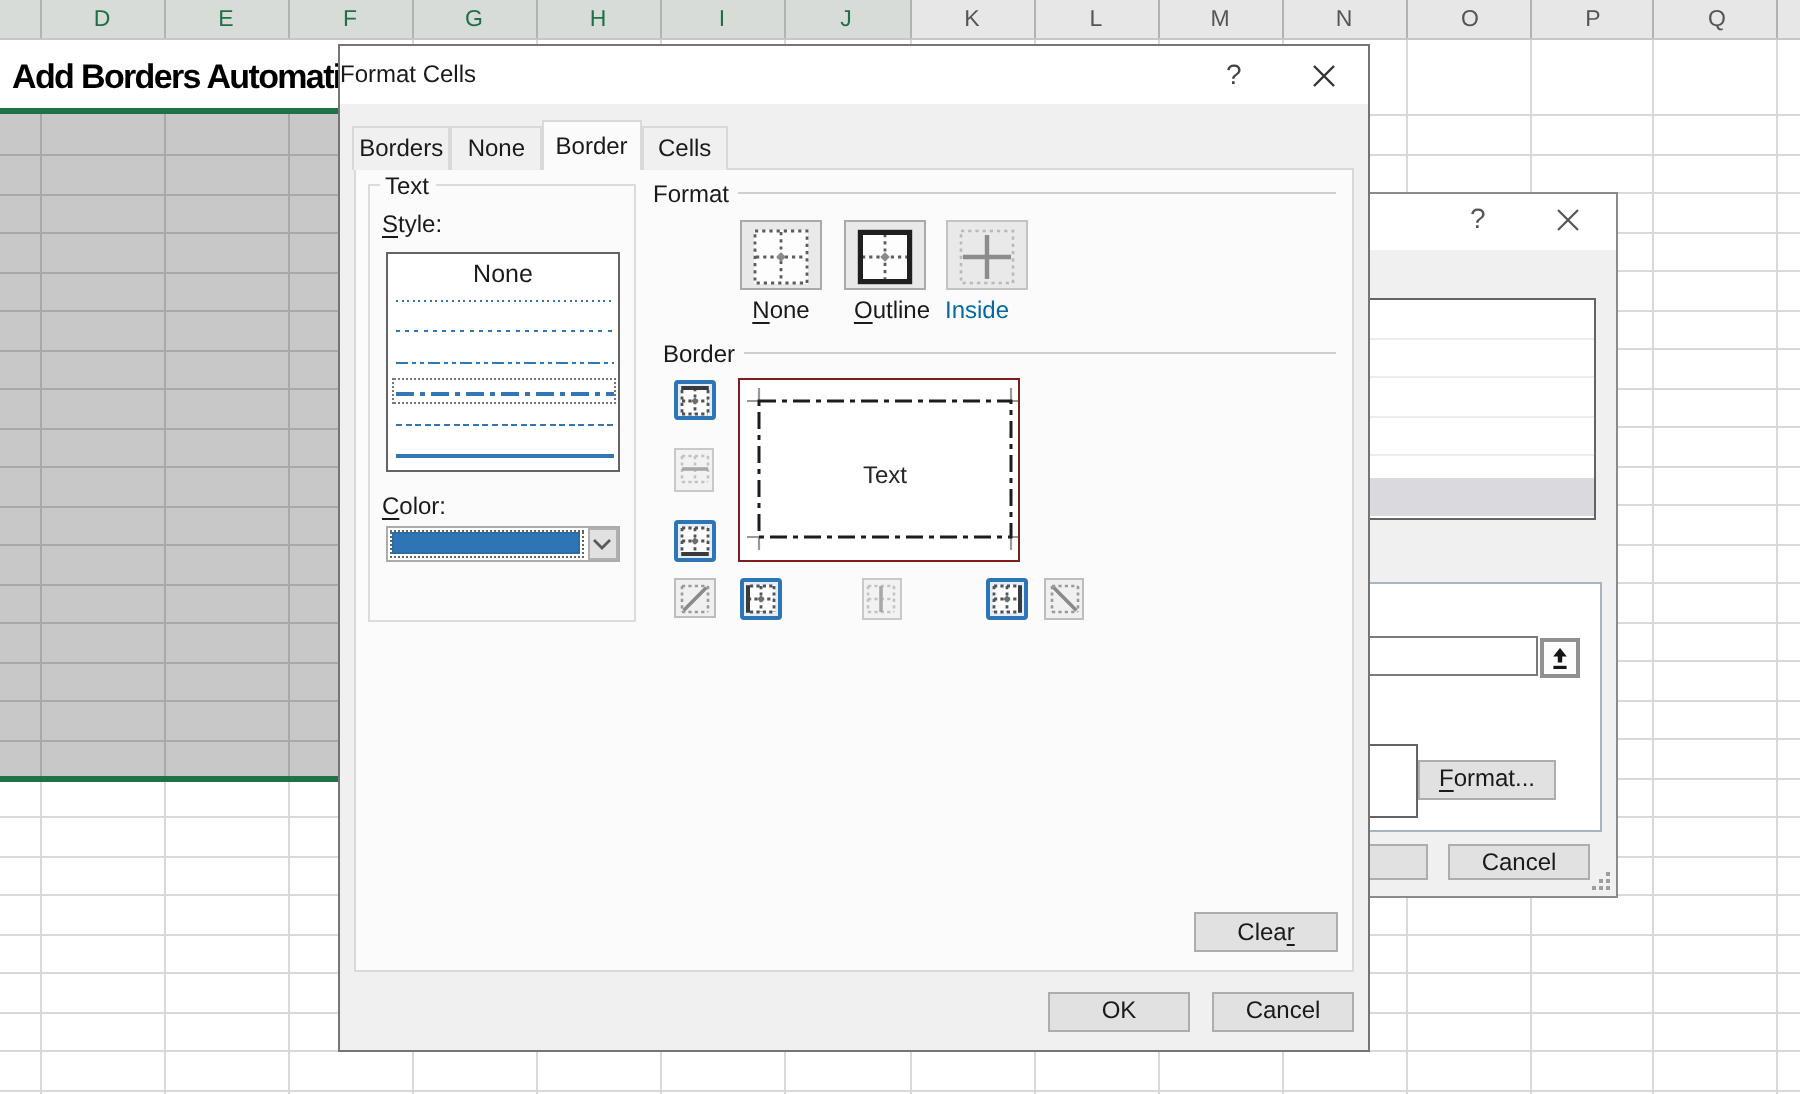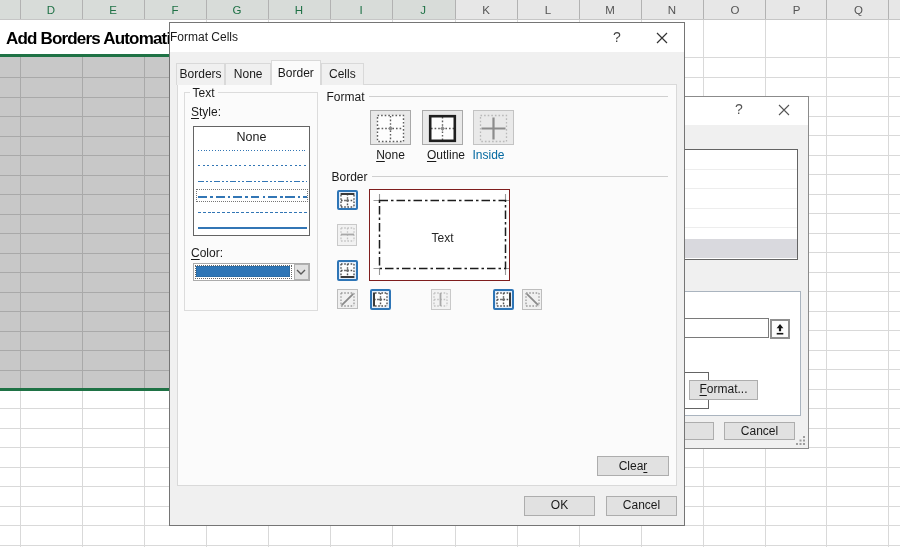--- a/index.html
+++ b/index.html
@@ -140,21 +140,21 @@
 
 <div class="a" style="left:769.5px;top:319px;width:20.5px;height:19.5px;background:#fcfcfc;border:2px solid #909090;box-sizing:border-box;">
   <svg width="16" height="15" viewBox="0 0 16 15" style="display:block;margin:0.5px auto 0;">
         <path d="M8 2 L11.4 6.3 L9.1 6.3 L9.1 9.3 L6.9 9.3 L6.9 6.3 L4.6 6.3 Z" fill="#151515"></path>
         <rect x="4.7" y="10.9" width="6.6" height="1.6" fill="#151515"></rect>
       </svg>
 </div>
 
 <div class="a" style="left:640px;top:371.5px;width:68.5px;height:37px;background:#fff;border:1px solid #646464;box-sizing:border-box;"></div>
 
-<div class="btn" style="left:689px;top:380px;width:69px;height:19.5px;line-height:17.5px;"><u>F</u>ormat...</div>
+<div class="btn" style="left:709px;top:380px;width:69px;height:19.5px;line-height:17.5px;"><u>F</u>ormat...</div>
 
 <div class="btn" style="left:640px;top:421.5px;width:73.5px;height:18.5px;"></div>
 <div class="btn" style="left:724px;top:421.5px;width:71px;height:18.5px;line-height:16.5px;">Cancel</div>
 
 <svg class="a" style="left:795px;top:435px;" width="12" height="12" viewBox="0 0 12 12">
   <rect x="8" y="1" width="2" height="2" fill="#9e9e9e"></rect>
       <rect x="8" y="4.5" width="2" height="2" fill="#9e9e9e"></rect>
       <rect x="4.5" y="4.5" width="2" height="2" fill="#9e9e9e"></rect>
   <rect x="8" y="8" width="2" height="2" fill="#9e9e9e"></rect>
       <rect x="4.5" y="8" width="2" height="2" fill="#9e9e9e"></rect>

